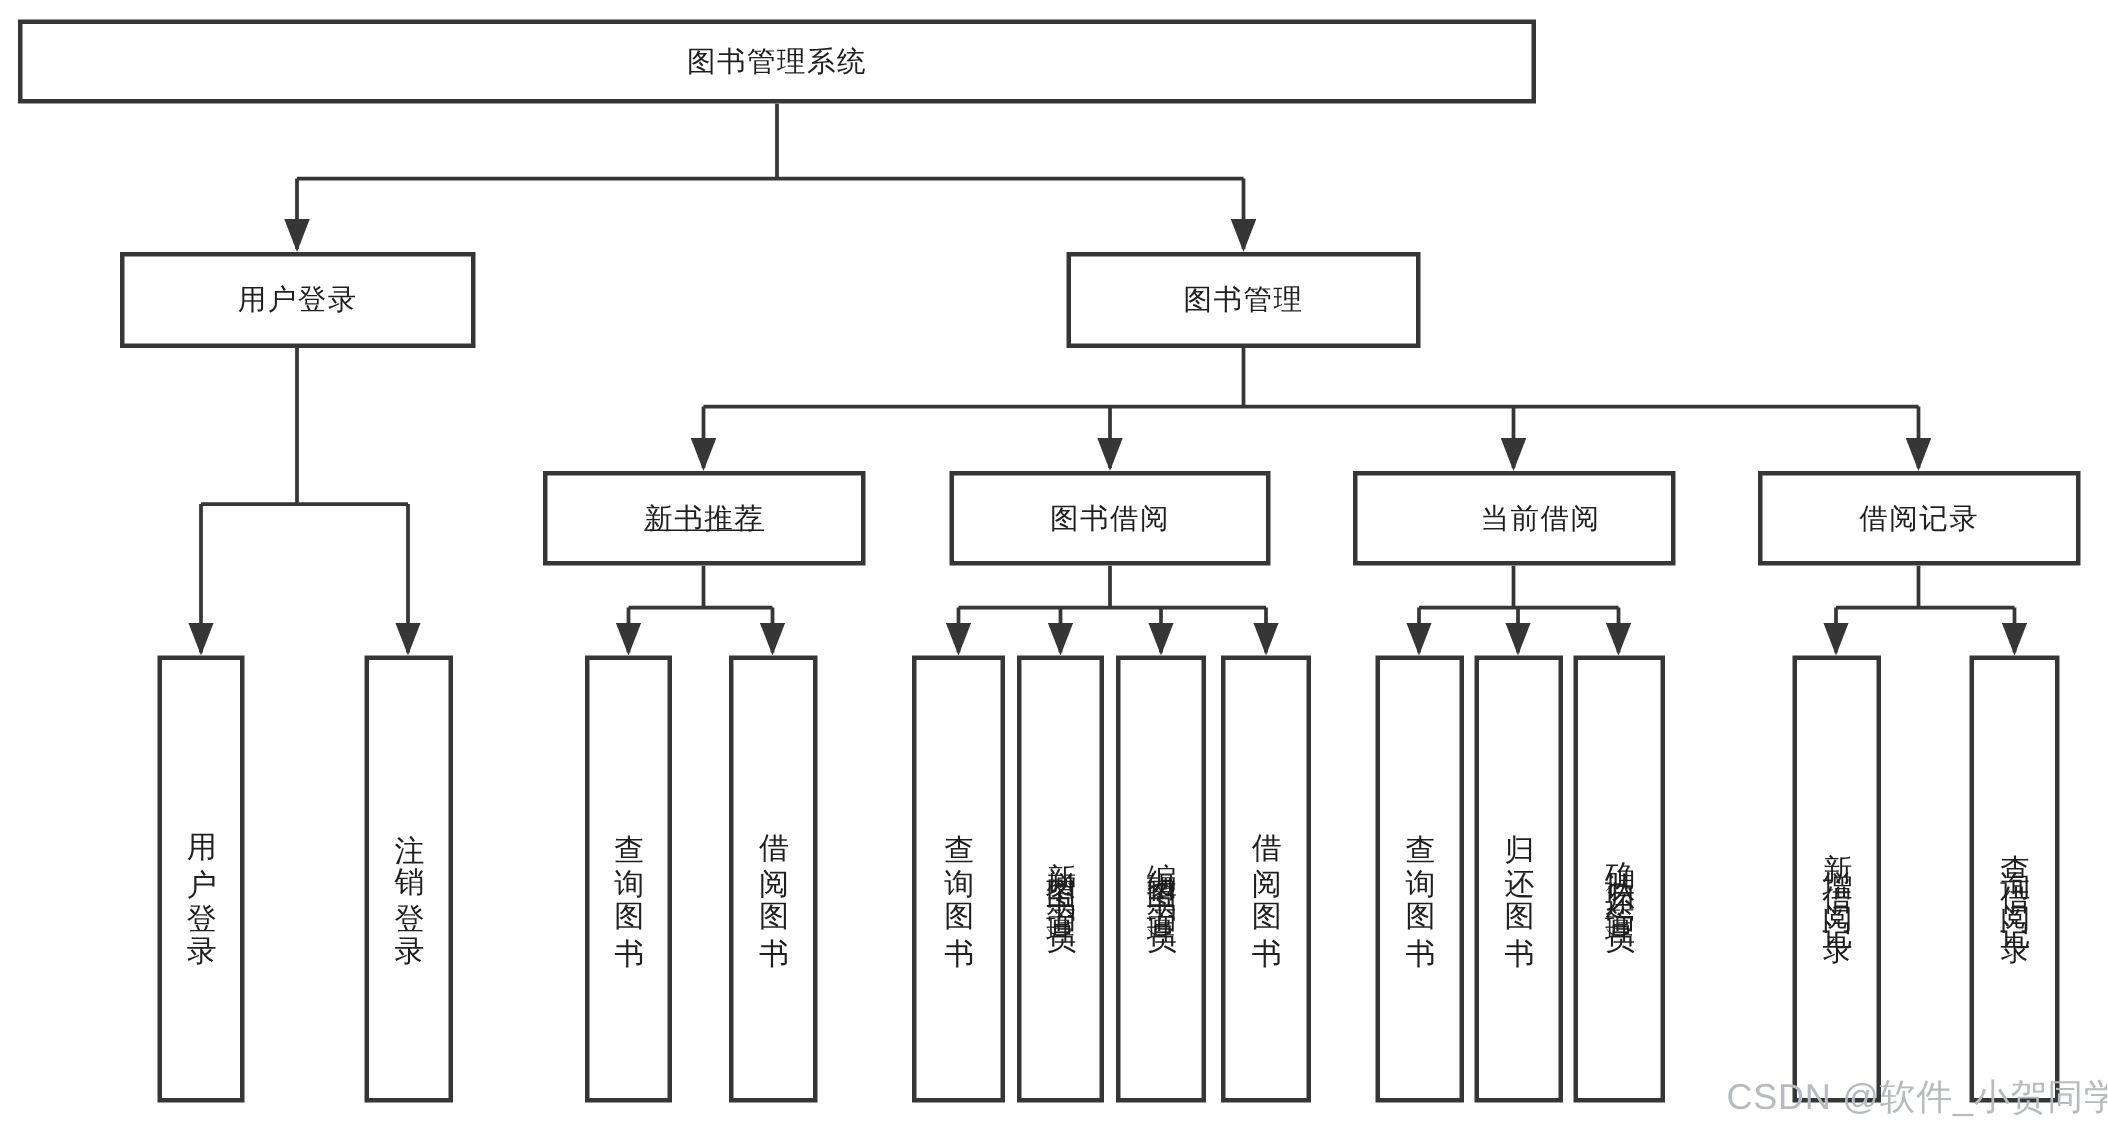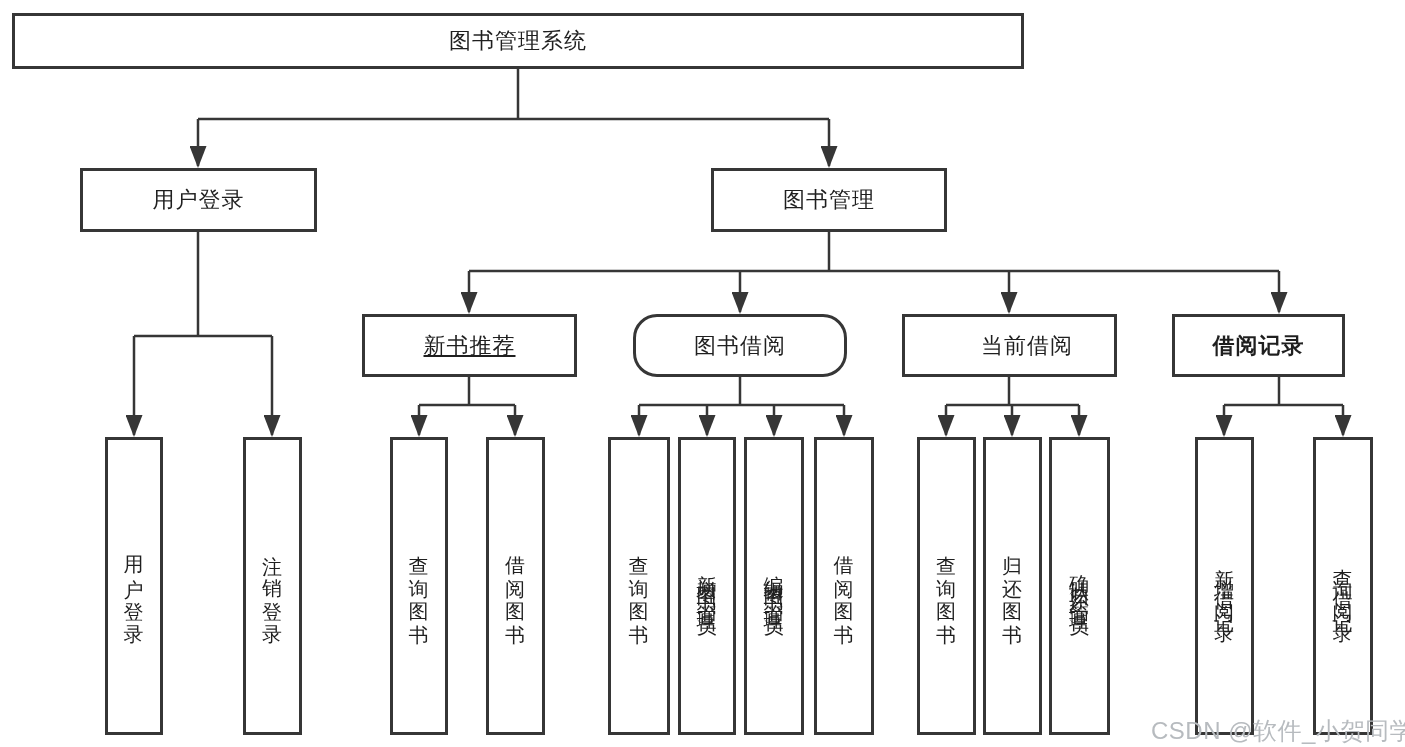--- a/index.html
+++ b/index.html
@@ -21,41 +21,41 @@
     position: absolute;
     box-sizing: border-box;
     border: 3px solid #363636;
     background: #ffffff;
     display: flex;
     align-items: center;
     justify-content: center;
     color: #1f1f1f;
     z-index: 2;
   }
-  .hbox { font-size: 22px; letter-spacing: 1px; }
+  .hbox { font-size: 19px; letter-spacing: 1px; }
   .leaf { top: 437px; height: 298px; }
   .leaf .vtext {
     writing-mode: vertical-rl;
     text-orientation: mixed;
     font-size: 20px;
     line-height: 1;
     white-space: nowrap;
   }
   .ls4 .vtext { letter-spacing: 23px; }
   .ls6 .vtext { letter-spacing: 11px; }
   .ls9 .vtext { letter-spacing: 6px; }
 
   
   #n-root       { left: 12px;   top: 13px;  width: 1012px; height: 56px; }
   #n-userlogin  { left: 80px;   top: 168px; width: 237px;  height: 64px; }
   #n-bookmgmt   { left: 711px;  top: 168px; width: 236px;  height: 64px; }
   #n-g0 { left: 362px;  top: 314px; width: 215px; height: 63px; text-decoration: underline; }
-  #n-g1 { left: 633px;  top: 314px; width: 214px; height: 63px; border-radius: 24px; }
+  #n-g1 { left: 633px;  top: 314px; width: 214px; height: 63px; }
   #n-g2 { left: 902px;  top: 314px; width: 215px; height: 63px; padding-left: 35px; }
-  #n-g3 { left: 1172px; top: 314px; width: 173px; height: 63px; font-weight: bold; }
+  #n-g3 { left: 1172px; top: 314px; width: 215px; height: 63px; }
 
   
   #l-0-0 { left: 105px;  width: 58px; }
   #l-0-1 { left: 243px;  width: 59px; }
   #l-1-0 { left: 390px;  width: 58px; }
   #l-1-1 { left: 486px;  width: 59px; }
   #l-2-0 { left: 608px;  width: 62px; }
   #l-2-1 { left: 678px;  width: 58px; }
   #l-2-2 { left: 744px;  width: 60px; }
   #l-2-3 { left: 814px;  width: 60px; }

